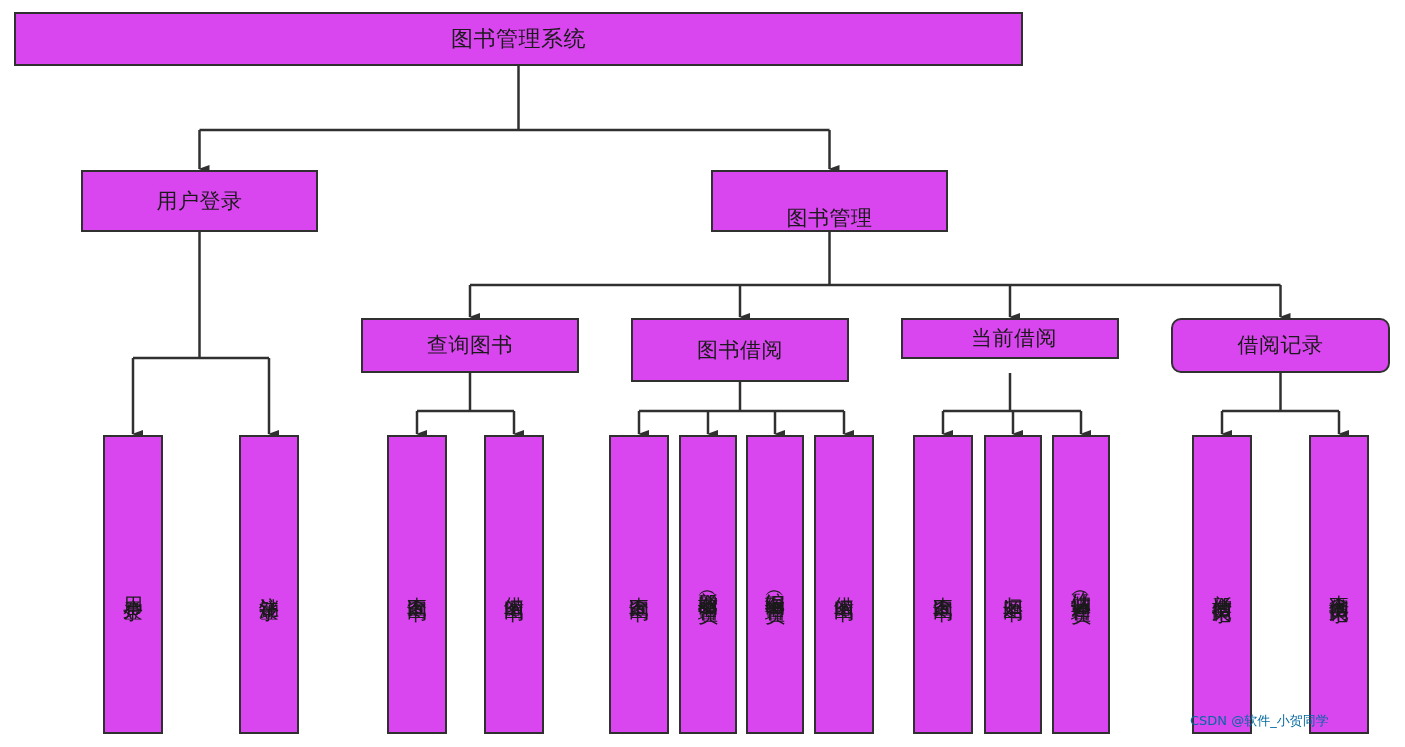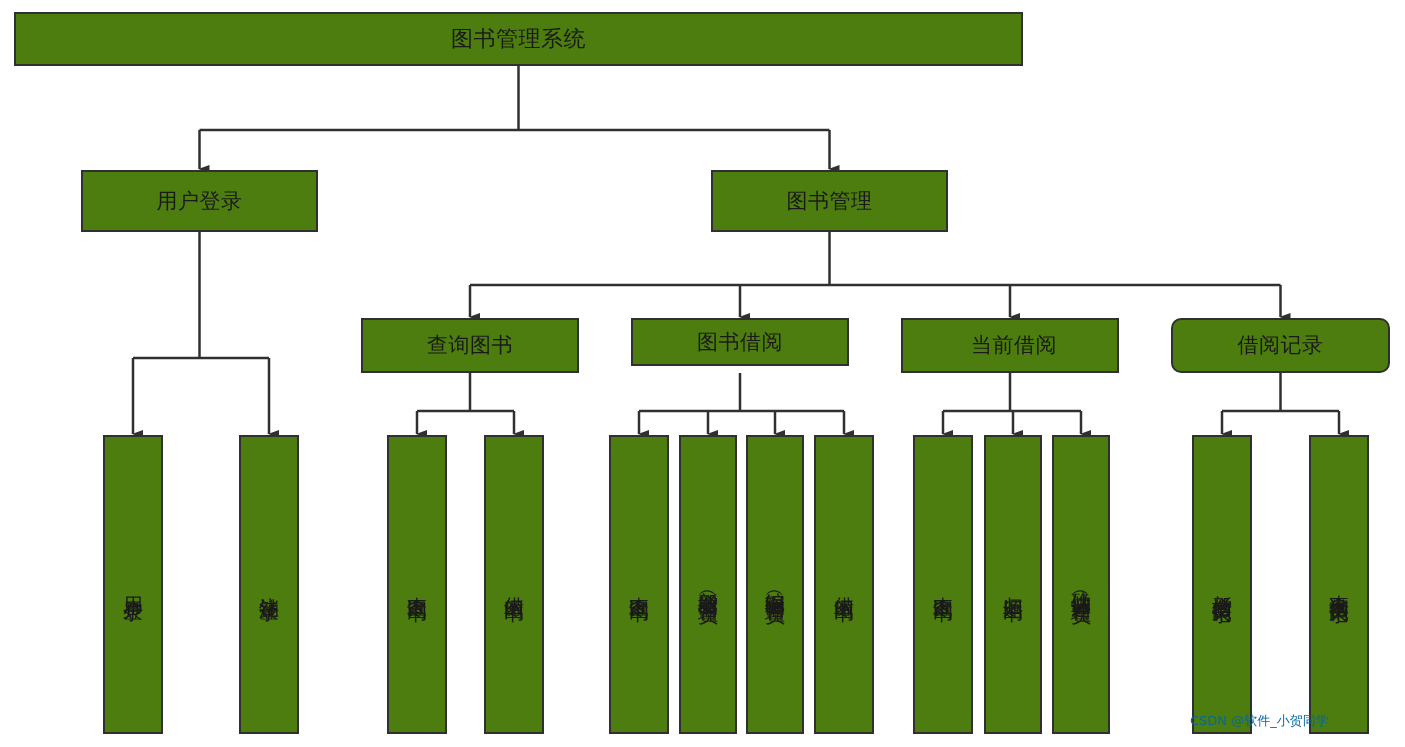--- a/index.html
+++ b/index.html
@@ -23,21 +23,21 @@
   svg#edges {
     position: absolute;
     left: 0; top: 0;
     width: 1405px;
     height: 747px;
   }
   .node {
     position: absolute;
     box-sizing: border-box;
     border: 2.5px solid #303030;
-    background: #4d7c0f;
+    background: #d946ef;
     display: flex;
     align-items: center;
     justify-content: center;
     color: #1a1a1a;
   }
   .node-label {
     font-size: 21px;
     line-height: 1.15;
     letter-spacing: 0.5px;
     white-space: nowrap;
@@ -109,30 +109,30 @@
         <line x1="1339" y1="411" x2="1339" y2="434" marker-end="url(#arrowhead)"></line>
       </g>
   </svg>
   <div id="node-layer">
       <div class="node root" style="left: 14px; top: 12px; width: 1009px; height: 54px;">
         <span class="node-label">图书管理系统</span>
       </div>
       <div class="node" style="left: 81px; top: 170px; width: 237px; height: 62px;">
         <span class="node-label">用户登录</span>
       </div>
-      <div class="node" style="left: 711px; top: 170px; width: 237px; height: 62px;">
+      <div class="node" style="left: 711px; top: 170px; width: 237px; height: 62px; align-items: flex-end;">
         <span class="node-label">图书管理</span>
       </div>
       <div class="node" style="left: 361px; top: 318px; width: 218px; height: 55px;">
         <span class="node-label">查询图书</span>
       </div>
-      <div class="node" style="left: 631px; top: 318px; width: 218px; height: 48px;">
+      <div class="node" style="left: 631px; top: 318px; width: 218px; height: 64px;">
         <span class="node-label">图书借阅</span>
       </div>
-      <div class="node" style="left: 901px; top: 318px; width: 218px; height: 55px; padding-left: 8px;">
+      <div class="node" style="left: 901px; top: 318px; width: 218px; height: 41px; padding-left: 8px;">
         <span class="node-label">当前借阅</span>
       </div>
       <div class="node" style="left: 1171px; top: 318px; width: 219px; height: 55px; border-radius: 10px;">
         <span class="node-label">借阅记录</span>
       </div>
       <div class="node vertical" style="left: 103px; top: 435px; width: 60px; height: 299px;">
         <span class="node-label">用户登录</span>
       </div>
       <div class="node vertical" style="left: 239px; top: 435px; width: 60px; height: 299px;">
         <span class="node-label">注销登录</span>

